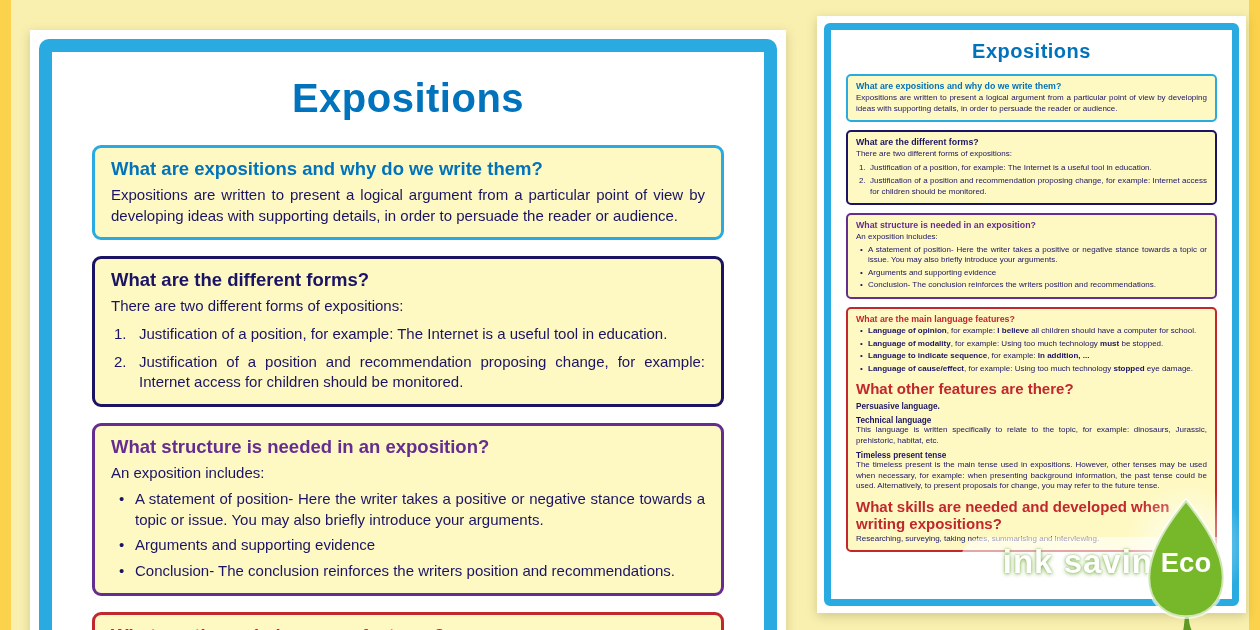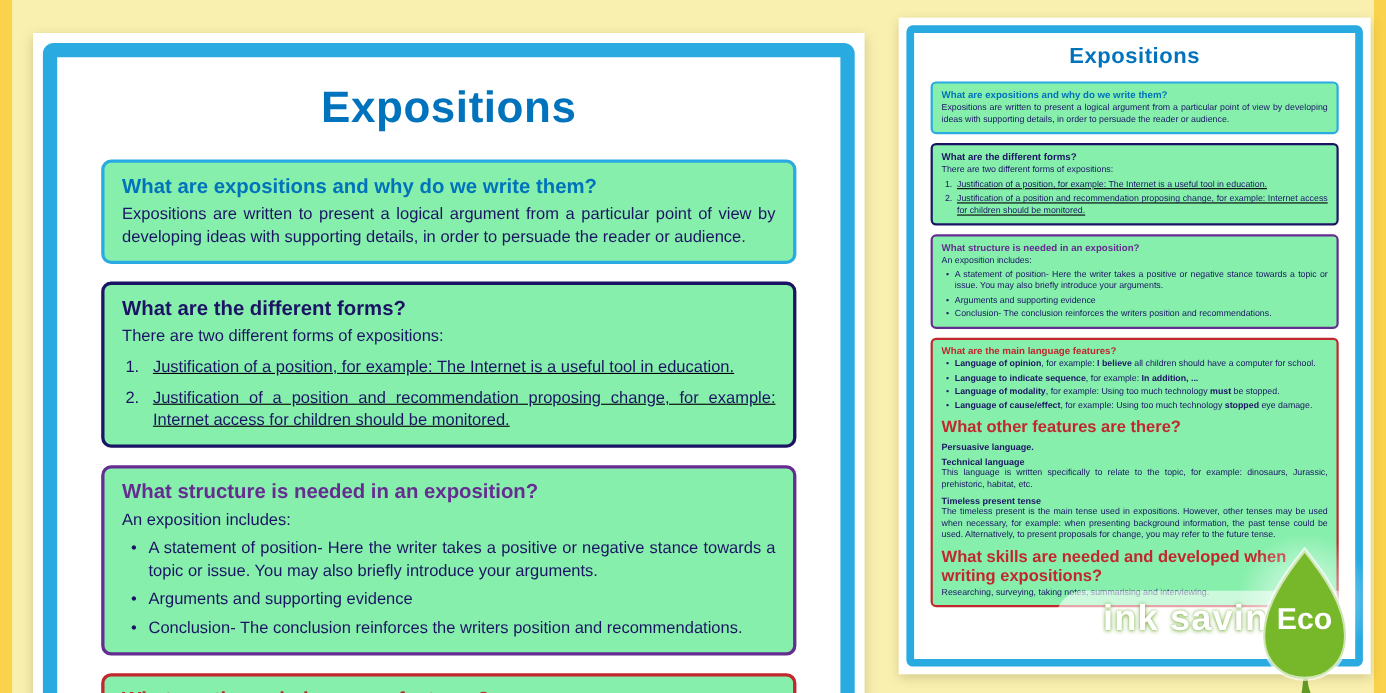--- a/index.html
+++ b/index.html
@@ -22,21 +22,21 @@
   .sheet-large { left:30px; top:30px; width:756px; height:1010px; padding:9px; }
   .sheet-small { left:817px; top:16px; width:429px; height:597px; padding:7px; }
   .frame { border-style:solid; border-color:#29ABE2; height:100%; background:#fff; }
   .large .frame { border-width:13px; border-radius:10px; padding:16px 40px 30px; }
   .small .frame { border-width:7px;  border-radius:6px;  padding:8px 15px 10px; }
 
   .poster-title { text-align:center; color:#0173BC; font-weight:bold; letter-spacing:0.5px; }
   .large .poster-title { font-size:40px; margin:8px 0 24px; }
   .small .poster-title { font-size:20px; margin:2px 0 11px; }
 
-  .box { border-style:solid; background:#86efac; }
+  .box { border-style:solid; background:#fef9c3; }
   .large .box { border-width:3px; border-radius:9px; padding:7px 16px 11px; margin-bottom:16px; }
   .small .box { border-width:2px; border-radius:5px; padding:4px 8px 6px;  margin-bottom:8px; }
 
   .c-cyan   { border-color:#29ABE2; }
   .c-navy   { border-color:#1B1464; }
   .c-purple { border-color:#662D91; }
   .c-red    { border-color:#C1272D; }
 
   .box-heading { font-weight:bold; }
   .large .box-heading { font-size:18.5px; margin:3px 0 5px; }
@@ -47,21 +47,21 @@
   .h-red    { color:#C1272D; }
 
   .box-body { color:#1B1464; text-align:justify; }
   .large .box-body { font-size:15px;  line-height:1.38; }
   .small .box-body { font-size:8px;   line-height:1.32; }
 
   ol, ul { list-style:none; }
   .num-list li { position:relative; color:#1B1464; text-align:justify; }
   .large .num-list li { padding-left:28px; margin-top:7px; font-size:15px; line-height:1.38; }
   .small .num-list li { padding-left:14px; margin-top:3px; font-size:8px;  line-height:1.32; }
-  .num-list { counter-reset:n;text-decoration:underline; }
+  .num-list { counter-reset:n; }
   .num-list li { counter-increment:n; }
   .num-list li::before { content:counter(n) "."; position:absolute; left:3px; }
 
   .dot-list li { position:relative; color:#1B1464; text-align:justify; }
   .large .dot-list li { padding-left:24px; margin-top:5px; font-size:15px; line-height:1.38; }
   .small .dot-list li { padding-left:12px; margin-top:2px; font-size:8px;  line-height:1.32; }
   .dot-list li::before { content:"\2022"; position:absolute; }
   .large .dot-list li::before { left:8px; }
   .small .dot-list li::before { left:4px; }
 
@@ -157,22 +157,22 @@
         <li>A statement of position- Here the writer takes a positive or negative stance towards a topic or issue. You may also briefly introduce your arguments.</li>
         <li>Arguments and supporting evidence</li>
         <li>Conclusion- The conclusion reinforces the writers position and recommendations.</li>
       </ul>
     </section>
 
     <section class="box c-red">
       <h2 class="box-heading h-red">What are the main language features?</h2>
       <ul class="dot-list">
         <li><b>Language of opinion</b>, for example: <b>I believe</b> all children should have a computer for school.</li>
+        <li><b>Language of modality</b>, for example: Using too much technology <b>must</b> be stopped.</li>
         <li><b>Language to indicate sequence</b>, for example: <b>In addition, ...</b></li>
-        <li><b>Language of modality</b>, for example: Using too much technology <b>must</b> be stopped.</li>
         <li><b>Language of cause/effect</b>, for example: Using too much technology <b>stopped</b> eye damage.</li>
       </ul>
       <h2 class="inner-heading">What other features are there?</h2>
       <p class="sub-label">Persuasive language.</p>
       <p class="sub-label">Technical language</p>
       <p class="box-body">This language is written specifically to relate to the topic, for example: dinosaurs, Jurassic, prehistoric, habitat, etc.</p>
       <p class="sub-label">Timeless present tense</p>
       <p class="box-body">The timeless present is the main tense used in expositions. However, other tenses may be used when necessary, for example: when presenting background information, the past tense could be used. Alternatively, to present proposals for change, you may refer to the future tense.</p>
       <h2 class="inner-heading">What skills are needed and developed when writing expositions?</h2>
       <p class="box-body">Researching, surveying, taking notes, summarising and interviewing.</p>

